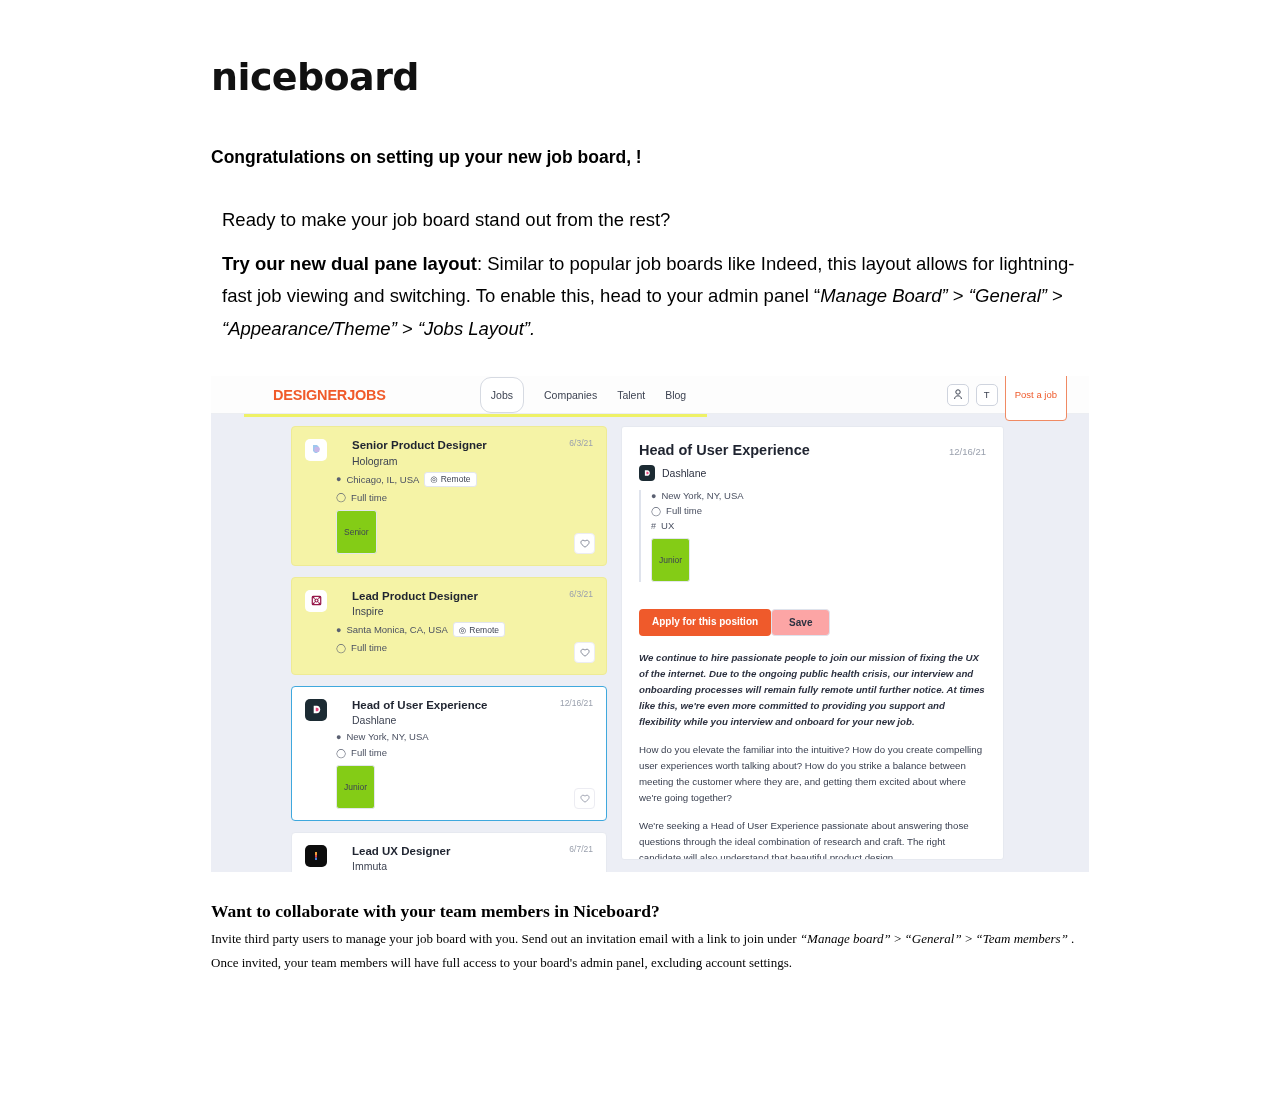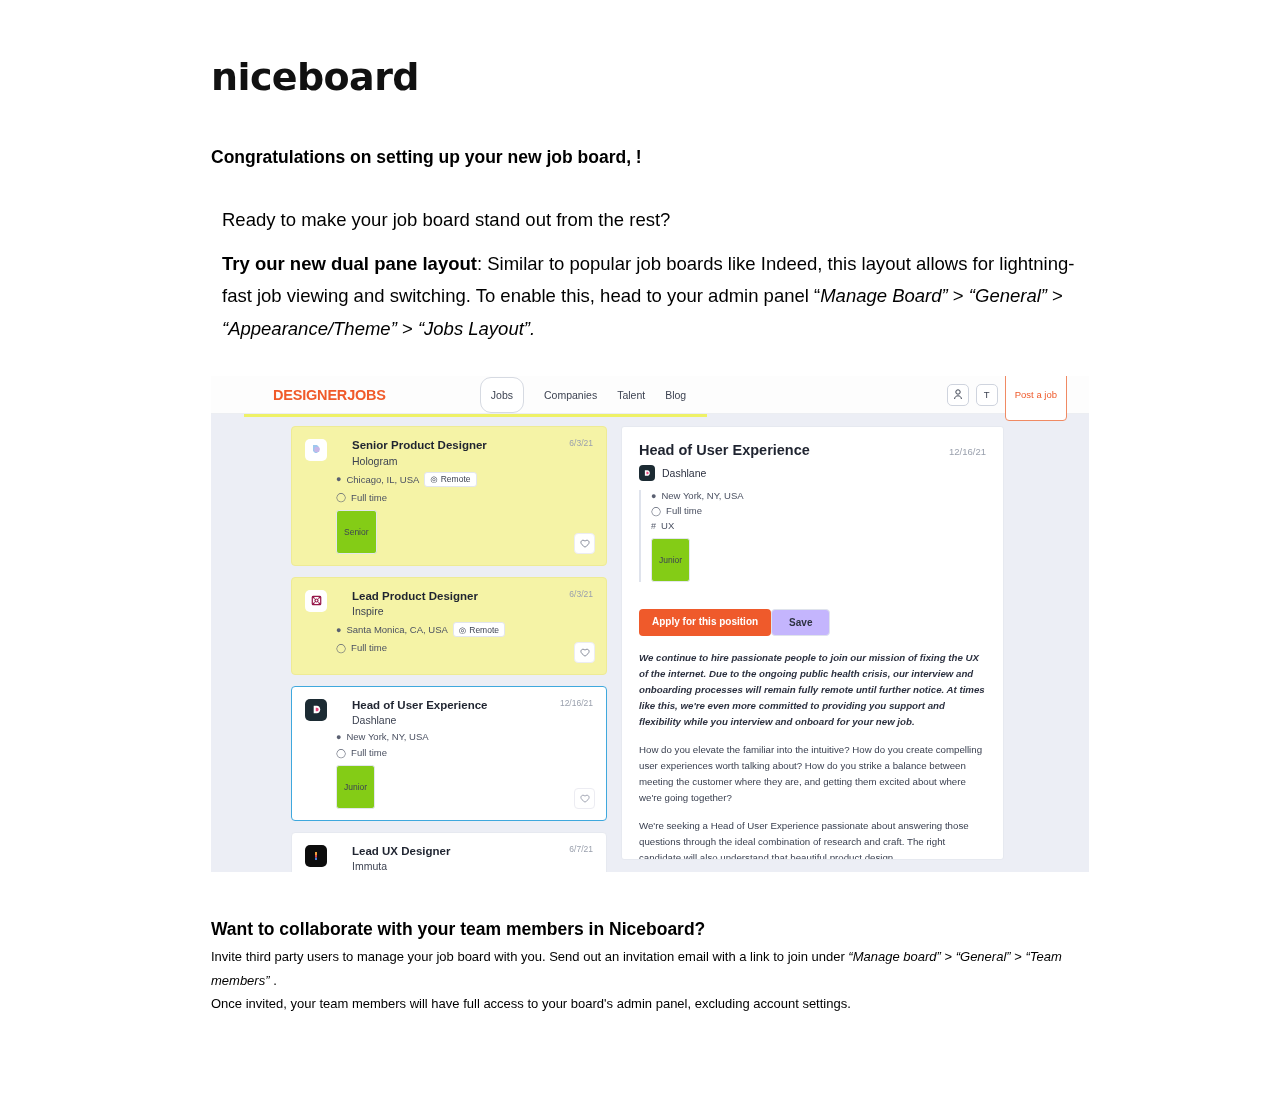--- a/index.html
+++ b/index.html
@@ -46,21 +46,21 @@
   }
   .body-block {
     margin-top: 34px;
     font-size: 18.5px;
     line-height: 1.78;
   }
   .body-block p { margin: 11px; }
   .bold { font-weight: bold; }
   .ital { font-style: italic; }
 
-  .section2 { margin-top: 42px; }
+  .section2 { margin-top: 24px; font-family: Liberation Serif, serif; }
   .section2 h3 {
     margin: 0 0 0 0;
     font-size: 17.5px;
     font-weight: bold;
     line-height: 1.78;
   }
   .section2 p { margin: 0; font-size: 13px; line-height: 1.78; }
 
   
   .shot {
@@ -305,21 +305,21 @@
   .btn-apply {
     background: #ef5a2b;
     color: #ffffff;
     font-size: 10px;
     font-weight: bold;
     border-radius: 4px;
     padding: 7px 13px;
     border: none;
   }
   .btn-save {
-    background: #c4b5fd;
+    background: #fca5a5;
     color: #2c3140;
     font-size: 10px;
     font-weight: bold;
     border-radius: 4px;
     padding: 7px 17px;
     border: 1px solid #dfe3ec;
   }
   .detail-intro {
     margin-top: 14px;
     font-size: 9.7px;

